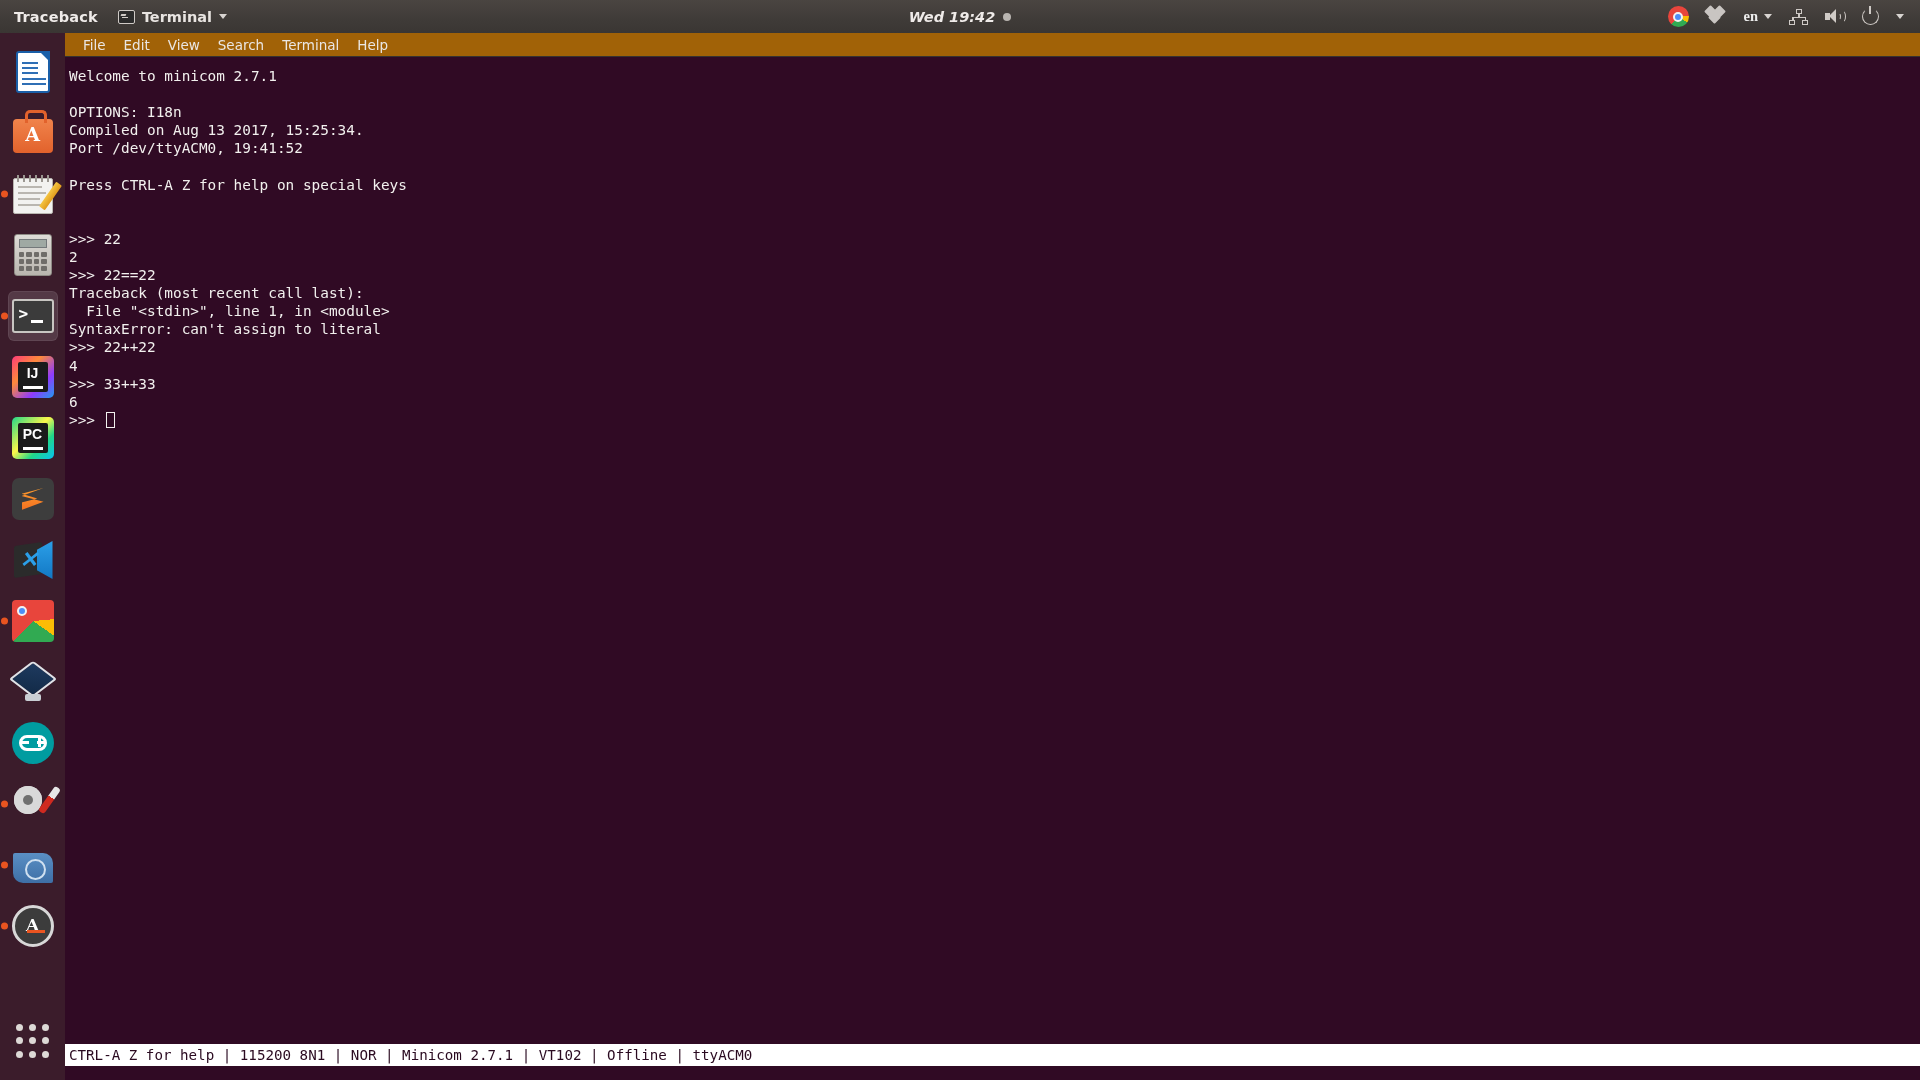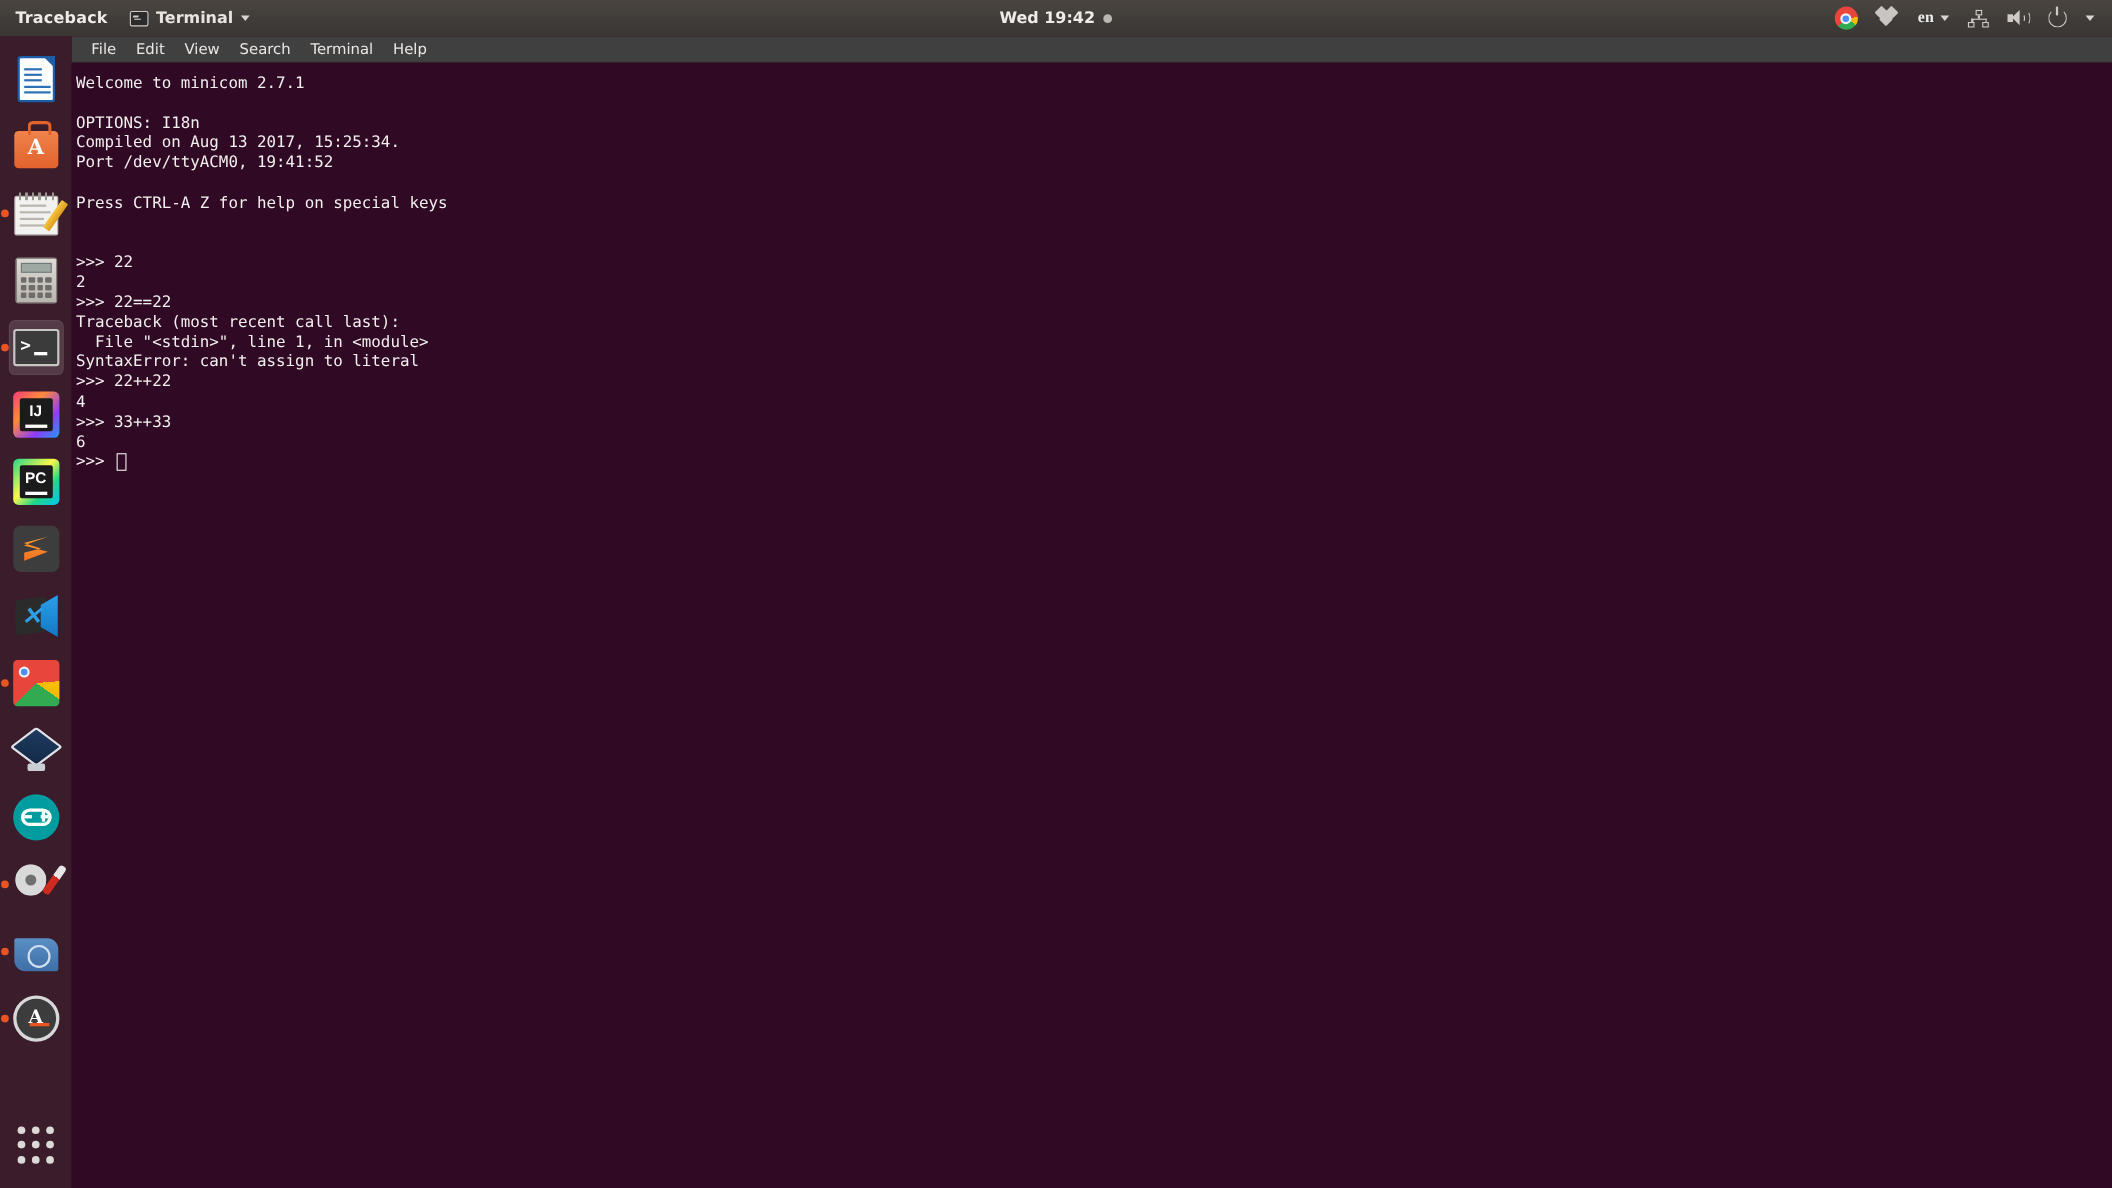--- a/index.html
+++ b/index.html
@@ -28,21 +28,21 @@
     transform:skewX(-20deg);
   }
   .tb-app-icon:after{
     content:""; position:absolute; left:3px; top:6px;
     width:6px; height:1.6px; background:#cfcac6;
   }
   .caret{ width:0;height:0;border-left:4.5px solid transparent;border-right:4.5px solid transparent;border-top:5px solid #d8d4d1; }
   .tb-clock{
     position:absolute; left:0; right:0; margin:0 auto; width:220px;
     text-align:center; font-weight:bold; color:#efebe9; font-size:14.5px;
-    display:flex; align-items:center; justify-content:center; gap:8px;
+    display:flex; align-items:center; justify-content:center; gap:8px;font-style:italic;
   }
   .dot-ind{ width:8px;height:8px;border-radius:50%;background:#b9b5b1; display:inline-block;}
   .tb-right{ margin-left:auto; display:flex; align-items:center; gap:17px; padding-right:16px;font-family:Liberation Serif, serif;}
 
   
   .ic-chrome{width:21px;height:21px;border-radius:50%;position:relative;overflow:hidden;
     background:conic-gradient(from -35deg,#e8453c 0deg 120deg,#fbbc05 120deg 160deg,#31aa52 160deg 260deg,#e8453c 260deg 360deg);}
   .ic-chrome:after{content:"";position:absolute;left:5.5px;top:5.5px;width:10px;height:10px;border-radius:50%;background:#4e8ef7;border:2px solid #f2f2f2;box-sizing:border-box;}
   
   .ic-dropbox{width:21px;height:19px;position:relative;}
@@ -165,21 +165,21 @@
        display:flex;align-items:center;justify-content:center;}
   .wb.close{ background:#e8603c; border-color:#d4552f;}
   .wb .g{ background:#d7d3cf; }
   .wb .min{ width:8px;height:2px;}
   .wb .max{ width:8px;height:8px;border:2px solid #d7d3cf;background:none;box-sizing:border-box;}
   .wb .cl1,.wb .cl2{ position:absolute;width:9px;height:2px;background:#fff;}
   .wb .cl1{transform:rotate(45deg)} .wb .cl2{transform:rotate(-45deg)}
   .wb.close{position:relative;}
 
   #menubar{
-    height:24px; background:#404040; display:flex; align-items:center;
+    height:24px; background:#a16207; display:flex; align-items:center;
     padding-left:9px; gap:0; border-bottom:1px solid #36322f;
   }
   #menubar .mi{ color:#eae6e3; font-size:13.5px; padding:2px 9px; cursor:default;}
 
   #term{
     flex:1; background:#300a24; position:relative; overflow:hidden;
     padding:10px 0 0 4px;
   }
   #term pre{
     font-family:"DejaVu Sans Mono","Liberation Mono",monospace;
@@ -411,14 +411,17 @@
   File "&lt;stdin&gt;", line 1, in &lt;module&gt;
 SyntaxError: can't assign to literal
 &gt;&gt;&gt; 22++22
 4
 &gt;&gt;&gt; 33++33
 6
 &gt;&gt;&gt; </pre>
     <span class="cursor" id="term-cursor" style="position: absolute; left: 39.6562px; top: 354.9px;"></span>
   </div>
 
+  <div id="statusbar">
+    <span>CTRL-A Z for help | 115200 8N1 | NOR | Minicom 2.7.1 | VT102 | Offline | ttyACM0</span>
+  </div>
   <div id="term-bottom-pad"></div>
 </div>
 
 </body></html>

